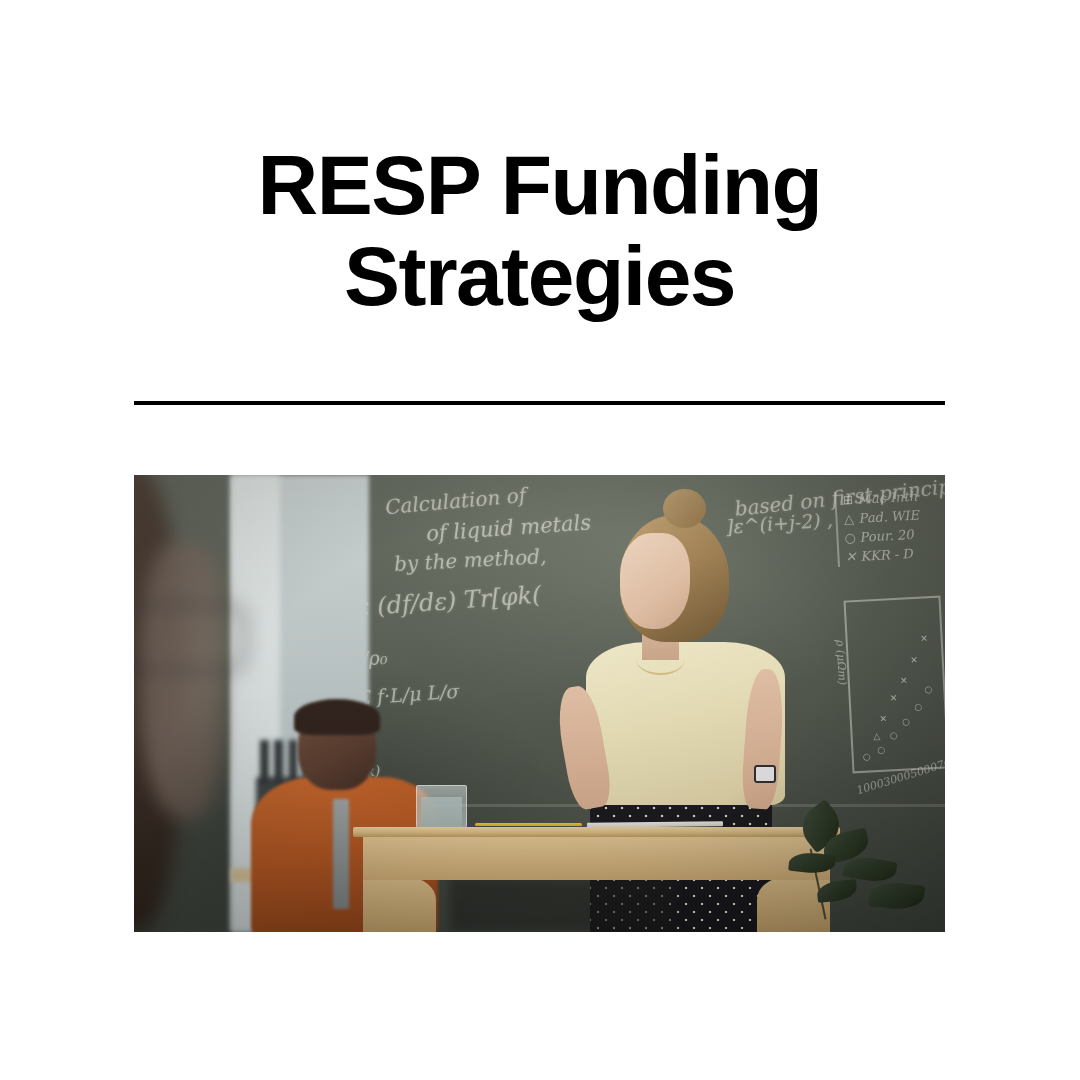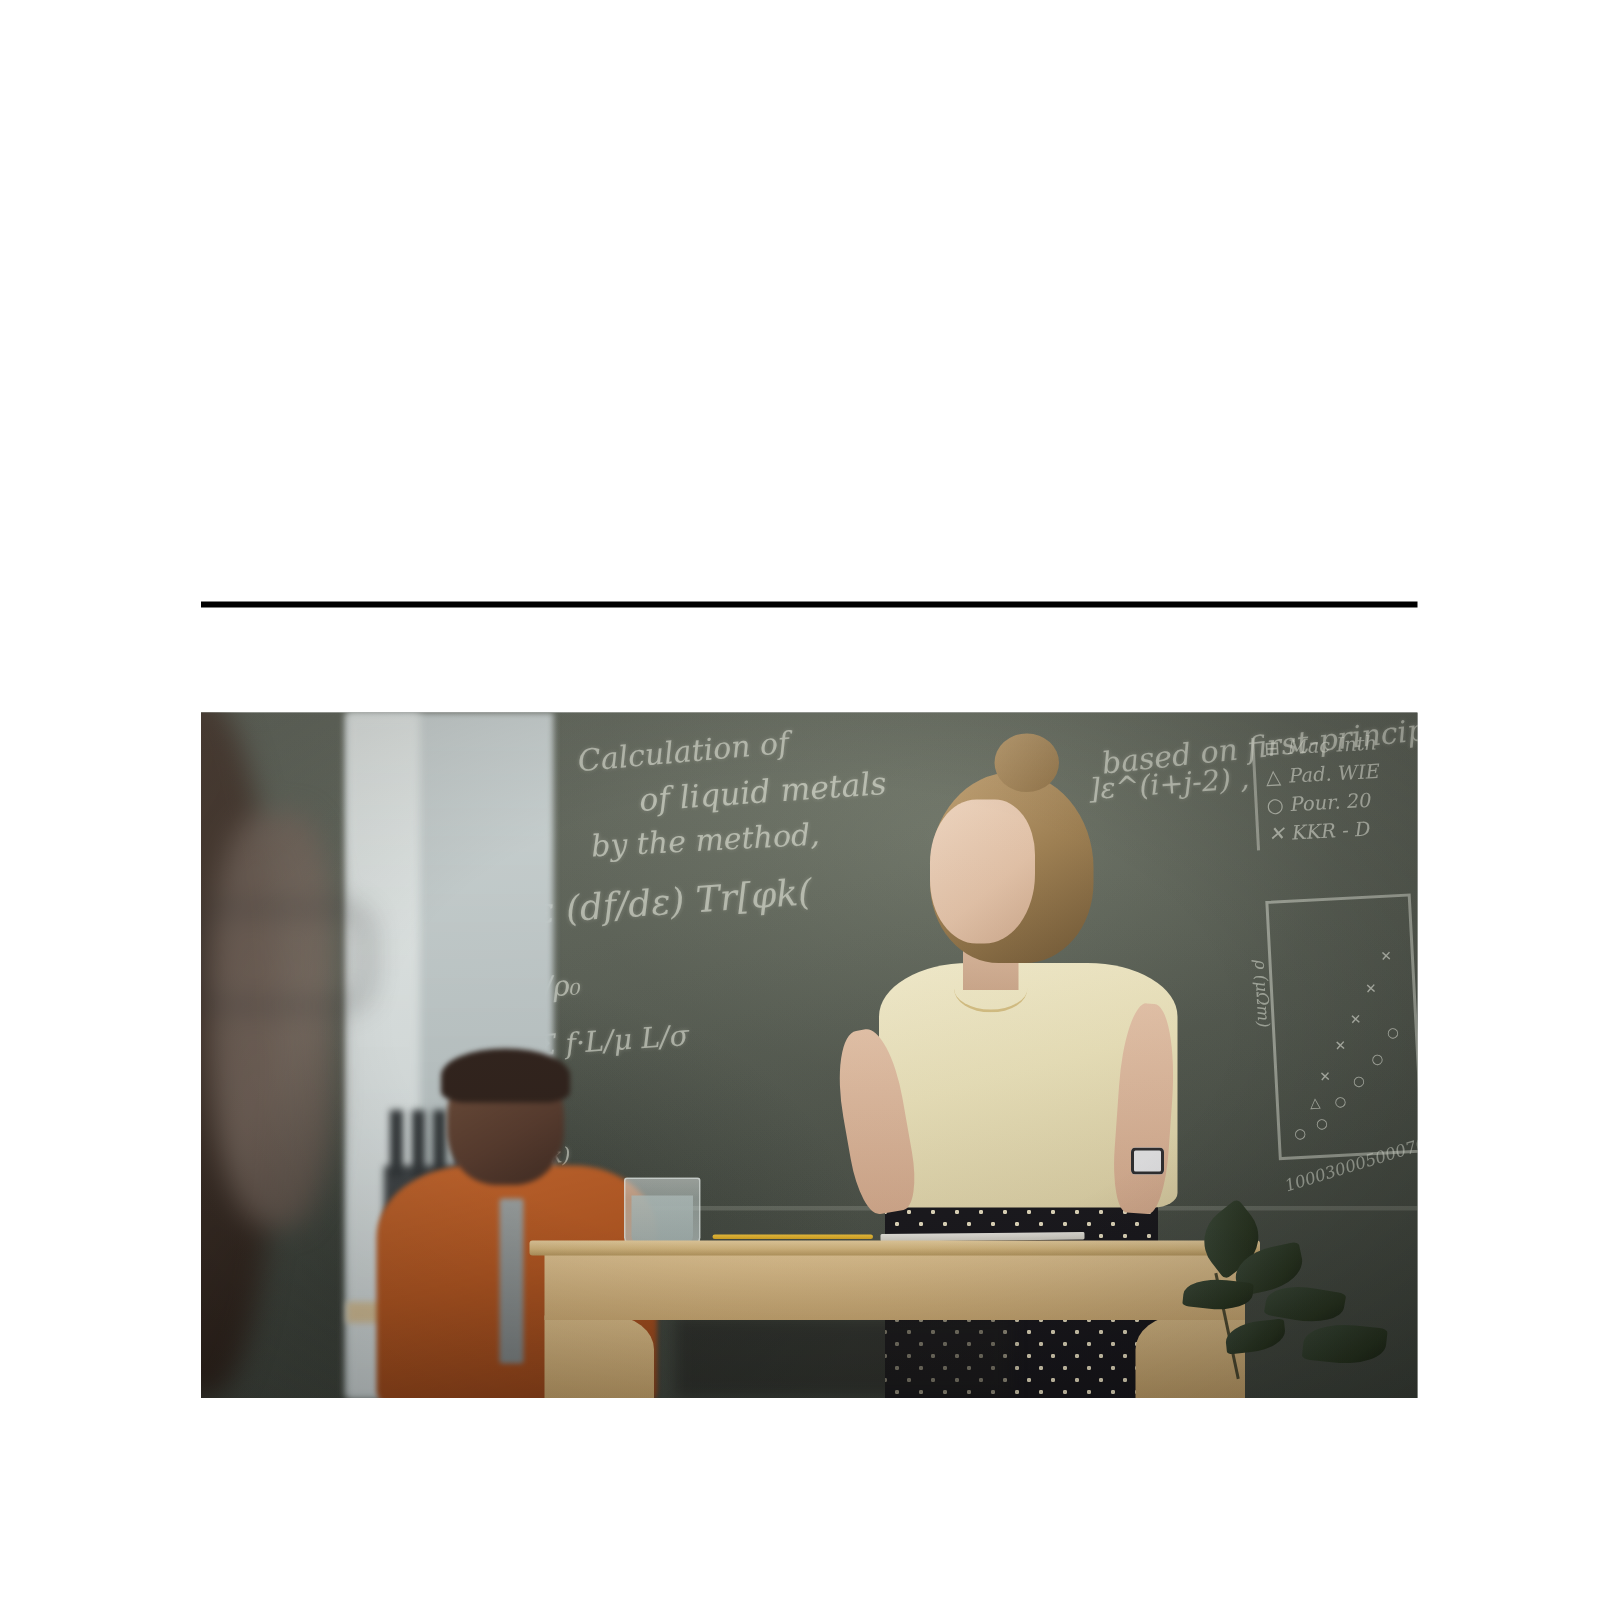--- a/index.html
+++ b/index.html
@@ -549,20 +549,24 @@
     inset: 0;
     background: linear-gradient(175deg, rgba(255,245,225,0.07) 0%, rgba(0,0,0,0.10) 100%);
     pointer-events: none;
   }
 </style>
 </head>
 <body>
 
 <div class="page">
 
+  <div class="title-block">
+    <h1 class="title">RESP Funding
+Strategies</h1>
+  </div>
 
   <div class="divider"></div>
 
   <div class="photo" aria-label="Woman presenting at a wooden desk in front of a chalkboard covered in physics equations, with a seated colleague listening">
 
     <div class="cb"></div>
     <div class="cb-ledge"></div>
 
     <div class="chalk c1">Calculation of</div>
     <div class="chalk c2">of liquid metals</div>

